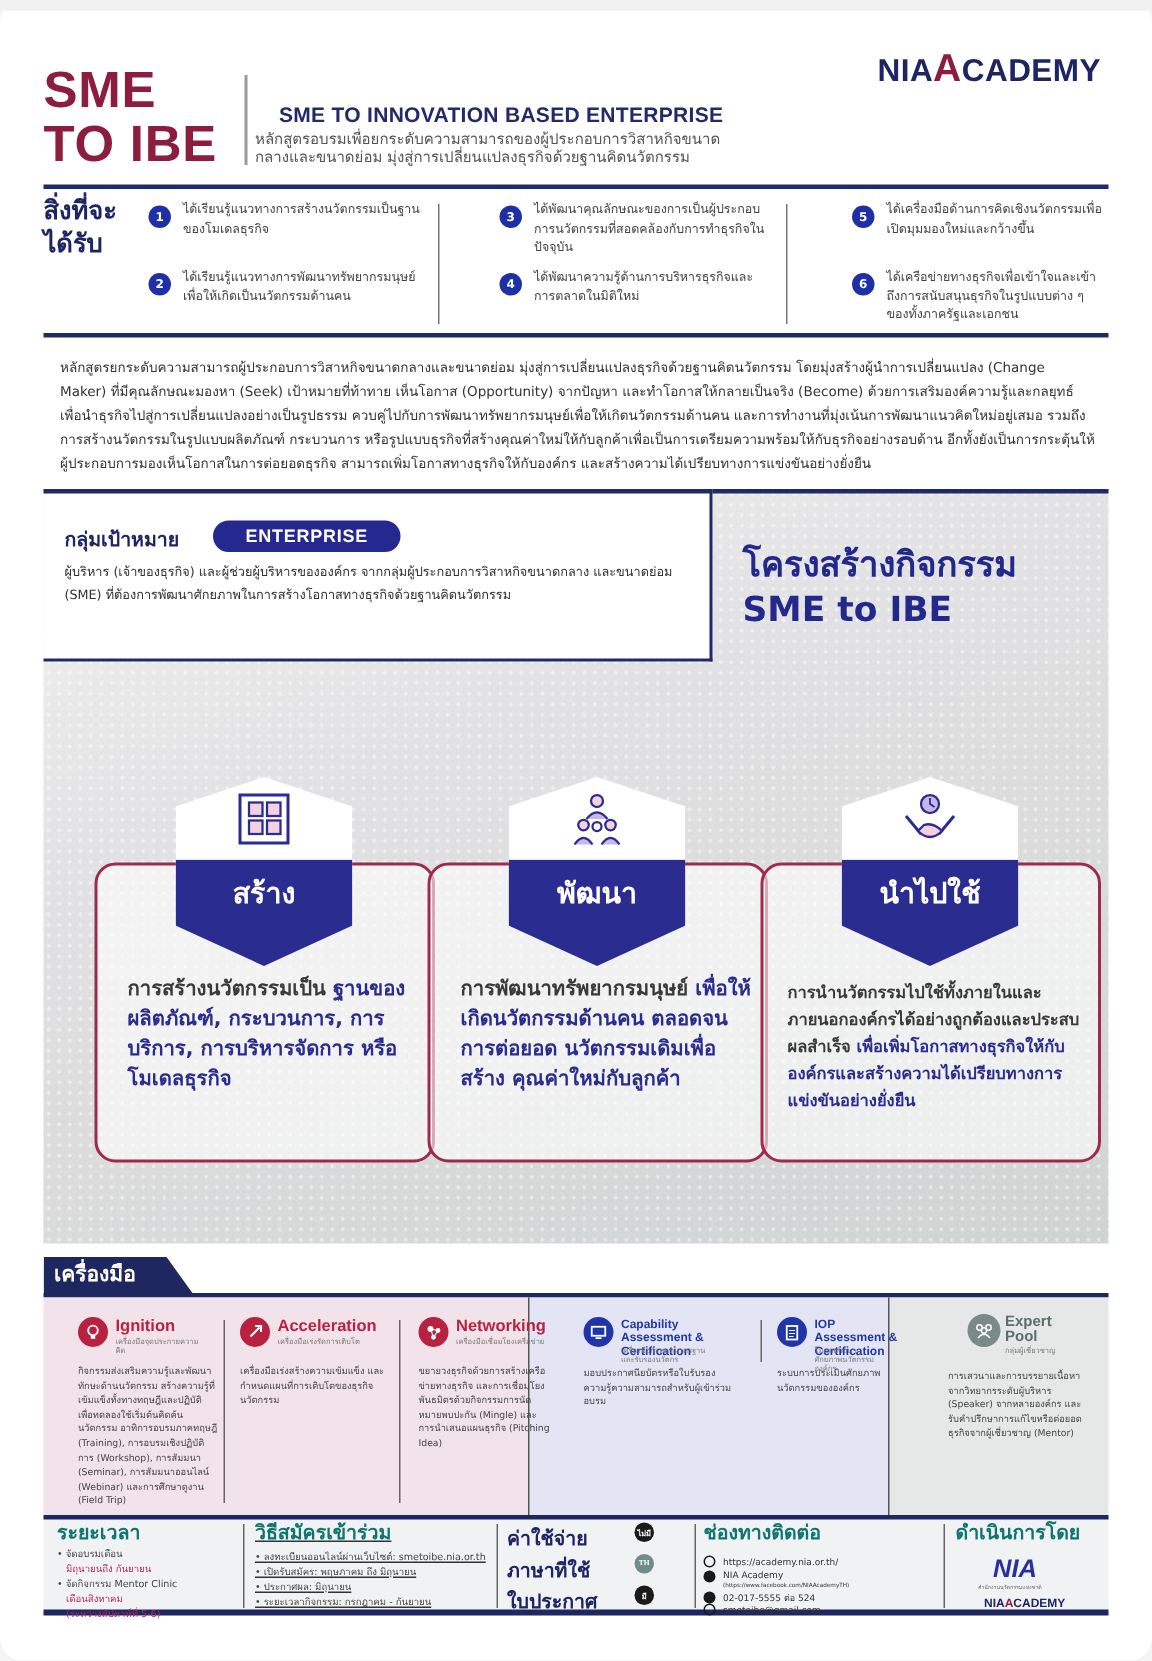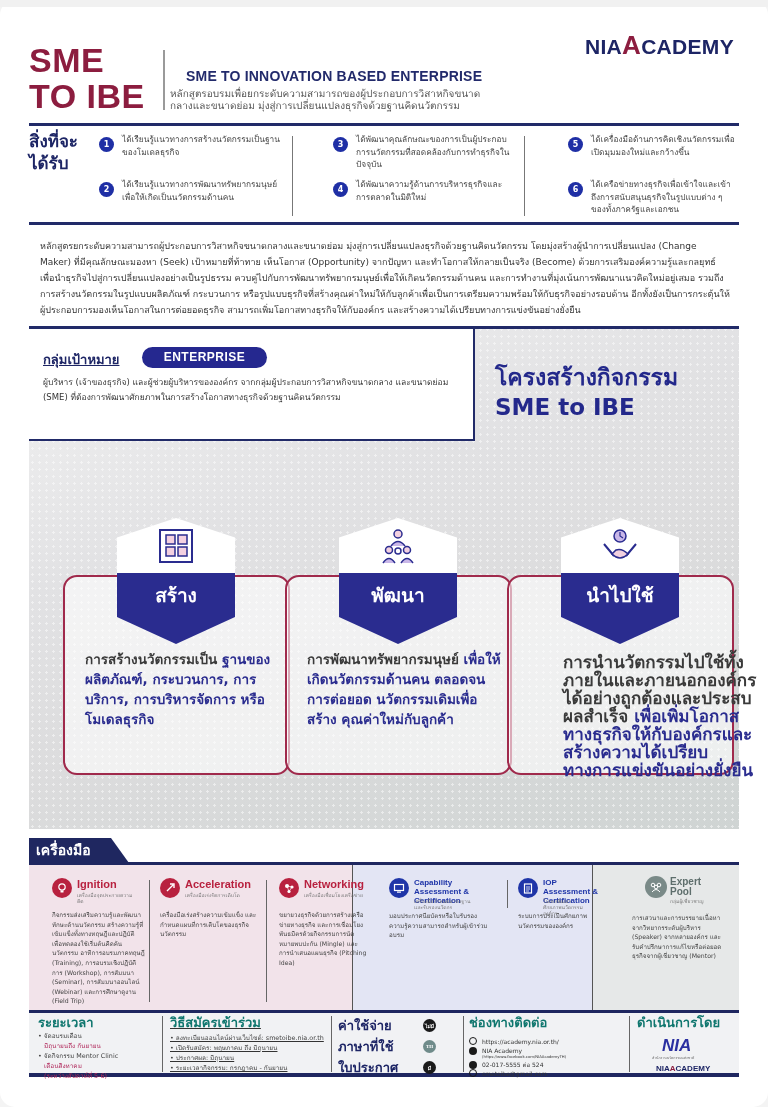--- a/index.html
+++ b/index.html
@@ -24,36 +24,36 @@
   .benefit .txt { font-size: 8.3px; line-height: 12.5px; color: #444; }
   .vdiv { position: absolute; width: 1px; background: #777; }
 
   
   .intro { position: absolute; left: 40px; top: 238px; width: 690px; font-size: 9px; line-height: 16px; color: #333; }
 
   
   .mid-band { position: absolute; left: 29px; top: 326px; width: 710px; height: 503px; background: linear-gradient(160deg, #f2f2f2 0%, #e2e2e4 35%, #dcdcdd 60%, #cfd4d3 100%); overflow: hidden; }
   .dots { position: absolute; inset: 0; background-image: radial-gradient(rgba(255,255,255,0.9) 1.2px, transparent 1.4px); background-size: 7px 7px; opacity: 0.55; }
   .target-card { position: absolute; left: 29px; top: 326px; width: 446px; height: 115px; background: #fff; border-top: 3px solid #212a68; border-right: 2px solid #212a68; border-bottom: 2px solid #212a68; }
-  .target-label { position: absolute; left: 14px; top: 20px; font-weight: 700; font-size: 13px; color: #1d2565; text-decoration: underline; }
+  .target-label { position: absolute; left: 14px; top: 20px; font-weight: 700; font-size: 13px; color: #1d2565; }
   .target-pill { position: absolute; left: 113px; top: 18px; width: 125px; height: 21px; border-radius: 11px; background: #25288f; color: #fff; font-family: "Liberation Sans", sans-serif; font-weight: 700; font-size: 12px; text-align: center; line-height: 21px; letter-spacing: 0.5px; }
   .target-desc { position: absolute; left: 14px; top: 46px; width: 420px; font-size: 8.5px; line-height: 15px; color: #333; }
   .struct-title { position: absolute; left: 495px; top: 362px; font-weight: 700; font-size: 23px; line-height: 30px; color: #23288b; }
   .mid-topline { position: absolute; left: 475px; top: 326px; width: 264px; height: 3px; background: #212a68; }
 
   
   .pillar { position: absolute; top: 575px; width: 227px; height: 200px; border: 2px solid #a02a4c; border-radius: 14px; background: rgba(255,255,255,0.6); }
   .hex { position: absolute; top: 518px; width: 118px; height: 126px; }
   .hex .hex-top { position: absolute; left: 0; top: 0; width: 118px; height: 70px; background: #fff; clip-path: polygon(50% 0, 100% 28%, 100% 100%, 0 100%, 0 28%); }
   .hex .hex-bot { position: absolute; left: 0; top: 55px; width: 118px; height: 71px; background: #2a2c8f; clip-path: polygon(0 0, 100% 0, 100% 62%, 50% 100%, 0 62%); }
   .hex .hex-label { position: absolute; left: 0; top: 62px; width: 118px; text-align: center; color: #fff; font-weight: 700; font-size: 19px; }
   .hex .hex-icon { position: absolute; left: 39px; top: 8px; width: 40px; height: 40px; }
   .pillar-text { position: absolute; left: 20px; top: 72px; width: 195px; font-size: 13.5px; line-height: 20px; font-weight: 700; color: #3a3a3a; }
   .pillar-text .hl { color: #2a2c8f; }
-  .pillar-text.small { font-size: 17px; line-height: 18px; left: 16px; top: 76px; width: 200px; margin-left: 38px; }
+  .pillar-text.small { font-size: 11px; line-height: 18px; left: 16px; top: 76px; width: 200px; }
 
   
   .tools-tab { position: absolute; left: 29px; top: 838px; width: 100px; height: 25px; background: #1f2760; clip-path: polygon(0 0, 82% 0, 100% 100%, 0 100%); color: #fff; font-weight: 700; font-size: 14px; padding-left: 7px; line-height: 25px; }
   .tools-line { position: absolute; left: 29px; top: 862px; width: 710px; height: 3px; background: #1f2760; }
   .tools-area { position: absolute; top: 865px; height: 145px; }
   .tools-pink { left: 29px; width: 323px; background: #f2e3ea; }
   .tools-blue { left: 352px; width: 240px; background: #e3e5f4; border-left: 1px solid #555; }
   .tools-grey { left: 592px; width: 147px; background: #e6e8e8; border-left: 1px solid #555; }
   .tool { position: absolute; }
   .tool .ic { position: absolute; left: 0; top: 0; width: 20px; height: 20px; border-radius: 50%; display: flex; align-items: center; justify-content: center; }
@@ -64,21 +64,21 @@
   .tool-div { position: absolute; width: 1px; background: #666; }
 
   
   .footer { position: absolute; left: 29px; top: 1010px; width: 710px; height: 65px; background: #f1f2f4; border-top: 3px solid #1f2760; }
   .footer-bottom { position: absolute; left: 29px; top: 1073px; width: 710px; height: 4px; background: #1f2760; }
   .fcol { position: absolute; top: 1014px; }
   .fhead { font-weight: 700; font-size: 13px; color: #0f766e; line-height: 17px; }
   .flist { font-size: 6.4px; line-height: 10px; color: #444; }
   .flist .pk { color: #b0275a; }
   .fdiv { position: absolute; top: 1016px; width: 1px; height: 56px; background: #666; }
-  .fee-row { position: absolute; left: 338px; display: flex; align-items: center; font-family: Liberation Serif, serif; }
+  .fee-row { position: absolute; left: 338px; display: flex; align-items: flex-start; font-family: Liberation Serif, serif; }
   .fee-row .lbl { font-weight: 700; font-size: 13px; color: #1d2565; width: 85px; }
   .fee-row .badge { width: 13px; height: 13px; border-radius: 50%; background: #1a1a1a; color: #fff; font-size: 5px; display: flex; align-items: center; justify-content: center; font-weight: 700; }
   .fee-row .badge.grey { background: #6f8b8a; }
   .contact { position: absolute; left: 469px; display: flex; align-items: center; gap: 5px; font-size: 6px; color: #333; }
   .contact .ci { width: 8px; height: 8px; border-radius: 50%; background: #1a1a1a; flex: 0 0 8px; }
   .contact .ci.ring { background: transparent; border: 1.5px solid #1a1a1a; }
   .by-logo { position: absolute; font-family: "Liberation Sans", sans-serif; font-weight: 700; color: #1d2565; }
 </style>
 </head>
 <body>

